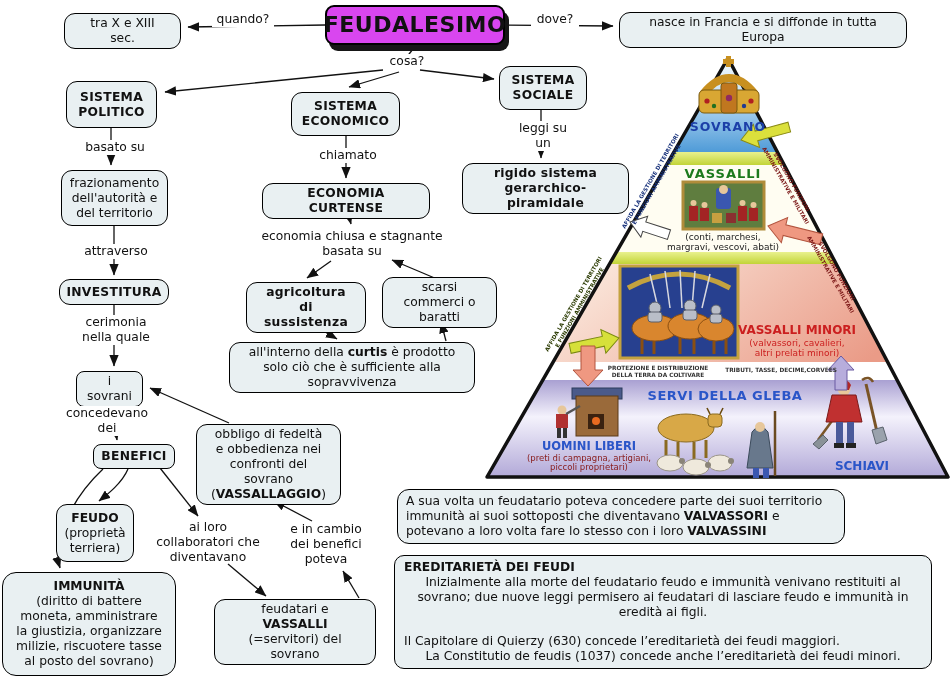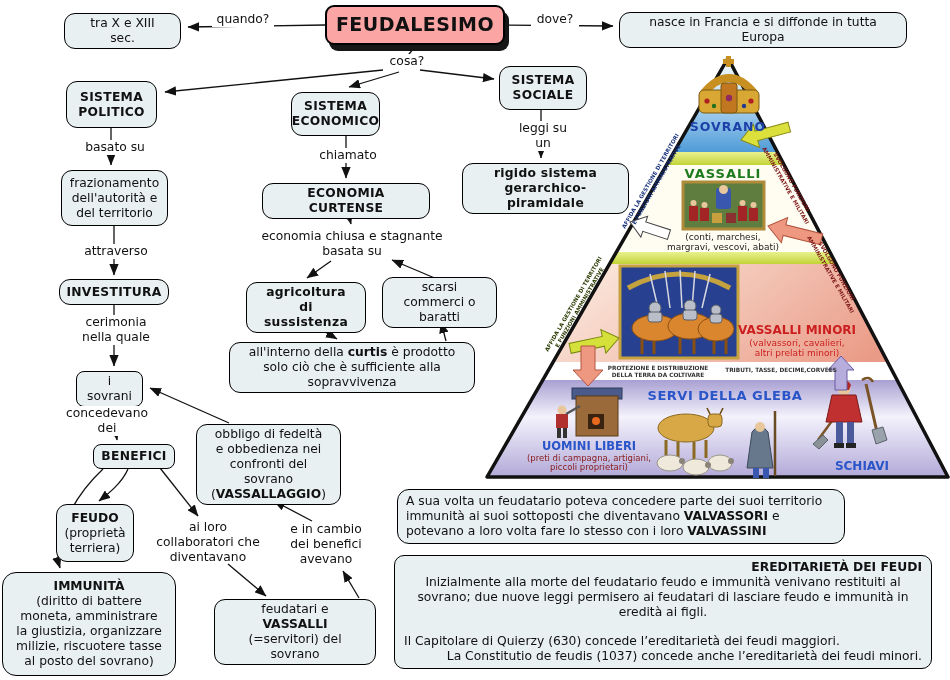--- a/index.html
+++ b/index.html
@@ -5,22 +5,22 @@
   html,body{margin:0;padding:0;background:#fff;}
   #canvas{position:relative;width:950px;height:680px;background:#ffffff;overflow:hidden;
           font-family:"DejaVu Sans","Liberation Sans",sans-serif;color:#111;}
   svg.layer{position:absolute;left:0;top:0;width:950px;height:680px;}
   .node{position:absolute;box-sizing:border-box;background:#e9f0f2;border:1.4px solid #000;
         border-radius:11px;display:flex;flex-direction:column;align-items:center;justify-content:center;
         text-align:center;font-size:12.3px;line-height:1.22;padding:2px 13px;}
   .node .b{font-weight:bold;}
   .node.left{align-items:flex-start;text-align:left;}
   .bold-node{font-weight:bold;letter-spacing:.3px;}
-  #feudalesimo{background:#fca5a5;border:2.6px solid #000;border-radius:9px;
-        box-shadow:4px 6px 0 #161616;font-weight:bold;font-size:19px;letter-spacing:.5px;}
+  #feudalesimo{background:#d946ef;border:2.6px solid #000;border-radius:9px;
+        box-shadow:4px 6px 0 #161616;font-weight:bold;font-size:22px;letter-spacing:.5px;}
   .lbl{position:absolute;text-align:center;font-size:12.3px;line-height:1.2;background:#fff;padding:0 2px;}
   .note-title{font-weight:bold;}
   .inline-wrap{display:inline;}
   text{font-family:"DejaVu Sans","Liberation Sans",sans-serif;}
 </style>
 </head>
 <body>
 
 <div id="canvas">
 
@@ -258,21 +258,21 @@
       <line x1="541" y1="110" x2="541" y2="158" marker-end="url(#ah)"></line>
     </g>
   </svg>
 
   <div class="node" id="feudalesimo" style="left:325px;top:5px;width:180px;height:40px">FEUDALESIMO</div>
 
   <div class="node" style="left:64px;top:13px;width:117px;min-height:24px">tra X e XIII sec.</div>
   <div class="node" style="left:619px;top:12px;width:288px;min-height:26px">nasce in Francia e si diffonde in tutta Europa</div>
 
   <div class="node bold-node" style="left:66px;top:81px;width:91px;min-height:47px">SISTEMA POLITICO</div>
-  <div class="node bold-node" style="left:291px;top:92px;width:89px;min-height:44px">SISTEMA ECONOMICO</div>
+  <div class="node bold-node" style="left:291px;top:92px;width:109px;min-height:44px">SISTEMA ECONOMICO</div>
   <div class="node bold-node" style="left:499px;top:66px;width:88px;min-height:44px">SISTEMA SOCIALE</div>
 
   <div class="node" style="left:61px;top:170px;width:107px;min-height:56px">frazionamento dell'autorità e del territorio</div>
   <div class="node bold-node" style="left:59px;top:279px;width:110px;min-height:26px">INVESTITURA</div>
   <div class="node" style="left:76px;top:371px;width:67px;min-height:25px;border-radius:8px">i sovrani</div>
   <div class="node bold-node" style="left:93px;top:444px;width:82px;min-height:25px;border-radius:8px">BENEFICI</div>
 
   <div class="node" style="left:56px;top:504px;width:78px;min-height:58px">
     <span class="b">FEUDO</span>
     <span>(proprietà terriera)</span>
@@ -307,33 +307,33 @@
 
   <div class="node bold-node" style="left:462px;top:163px;width:167px;min-height:45px">rigido sistema gerarchico-piramidale</div>
 
   <div class="node left" style="left:397px;top:489px;width:448px;min-height:55px;border-radius:12px;padding:4px 8px">
     <div style="text-align:left">
       <span class="inline-wrap">A sua volta un feudatario poteva concedere parte dei suoi territorio immunità ai suoi sottoposti che diventavano </span><span class="b inline-wrap">VALVASSORI</span><span class="inline-wrap"> e potevano a loro volta fare lo stesso con i loro </span><span class="b inline-wrap">VALVASSINI</span>
     </div>
   </div>
 
   <div class="node left" style="left:394px;top:555px;width:538px;min-height:103px;border-radius:10px;padding:4px 9px;justify-content:flex-start">
-    <div class="note-title" style="text-align:right;width:100%">EREDITARIETÀ DEI FEUDI</div>
+    <div class="note-title" style="text-align:left;width:100%">EREDITARIETÀ DEI FEUDI</div>
     <div style="text-align:center;width:100%">Inizialmente alla morte del feudatario feudo e immunità venivano restituiti al sovrano; due nuove leggi permisero ai feudatari di lasciare feudo e immunità in eredità ai figli.</div>
     <div style="text-align:left;width:100%;height:14px"></div>
     <div style="text-align:left;width:100%">Il Capitolare di Quierzy (630)  concede l’ereditarietà dei feudi maggiori.</div>
-    <div style="text-align:right;width:100%">La Constitutio de feudis (1037) concede anche l’ereditarietà dei feudi minori.</div>
+    <div style="text-align:center;width:100%">La Constitutio de feudis (1037) concede anche l’ereditarietà dei feudi minori.</div>
   </div>
 
   <div class="lbl" style="left:212px;top:12px;width:58px">quando?</div>
   <div class="lbl" style="left:531px;top:12px;width:44px">dove?</div>
   <div class="lbl" style="left:382px;top:54px;width:46px">cosa?</div>
   <div class="lbl" style="left:82px;top:140px;width:62px">basato su</div>
   <div class="lbl" style="left:80px;top:244px;width:68px">attraverso</div>
   <div class="lbl" style="left:72px;top:315px;width:84px">cerimonia nella quale</div>
   <div class="lbl" style="left:53px;top:406px;width:104px">concedevano dei</div>
   <div class="lbl" style="left:315px;top:148px;width:62px">chiamato</div>
   <div class="lbl" style="left:258px;top:229px;width:184px">economia chiusa e stagnante basata su</div>
   <div class="lbl" style="left:516px;top:121px;width:50px">leggi su un</div>
   <div class="lbl" style="left:150px;top:520px;width:112px;background:transparent">ai loro collaboratori che diventavano</div>
-  <div class="lbl" style="left:282px;top:522px;width:84px;background:transparent">e in cambio dei benefici avevano</div>
+  <div class="lbl" style="left:282px;top:522px;width:84px;background:transparent">e in cambio dei benefici poteva</div>
 
 </div>
 
 </body></html>

